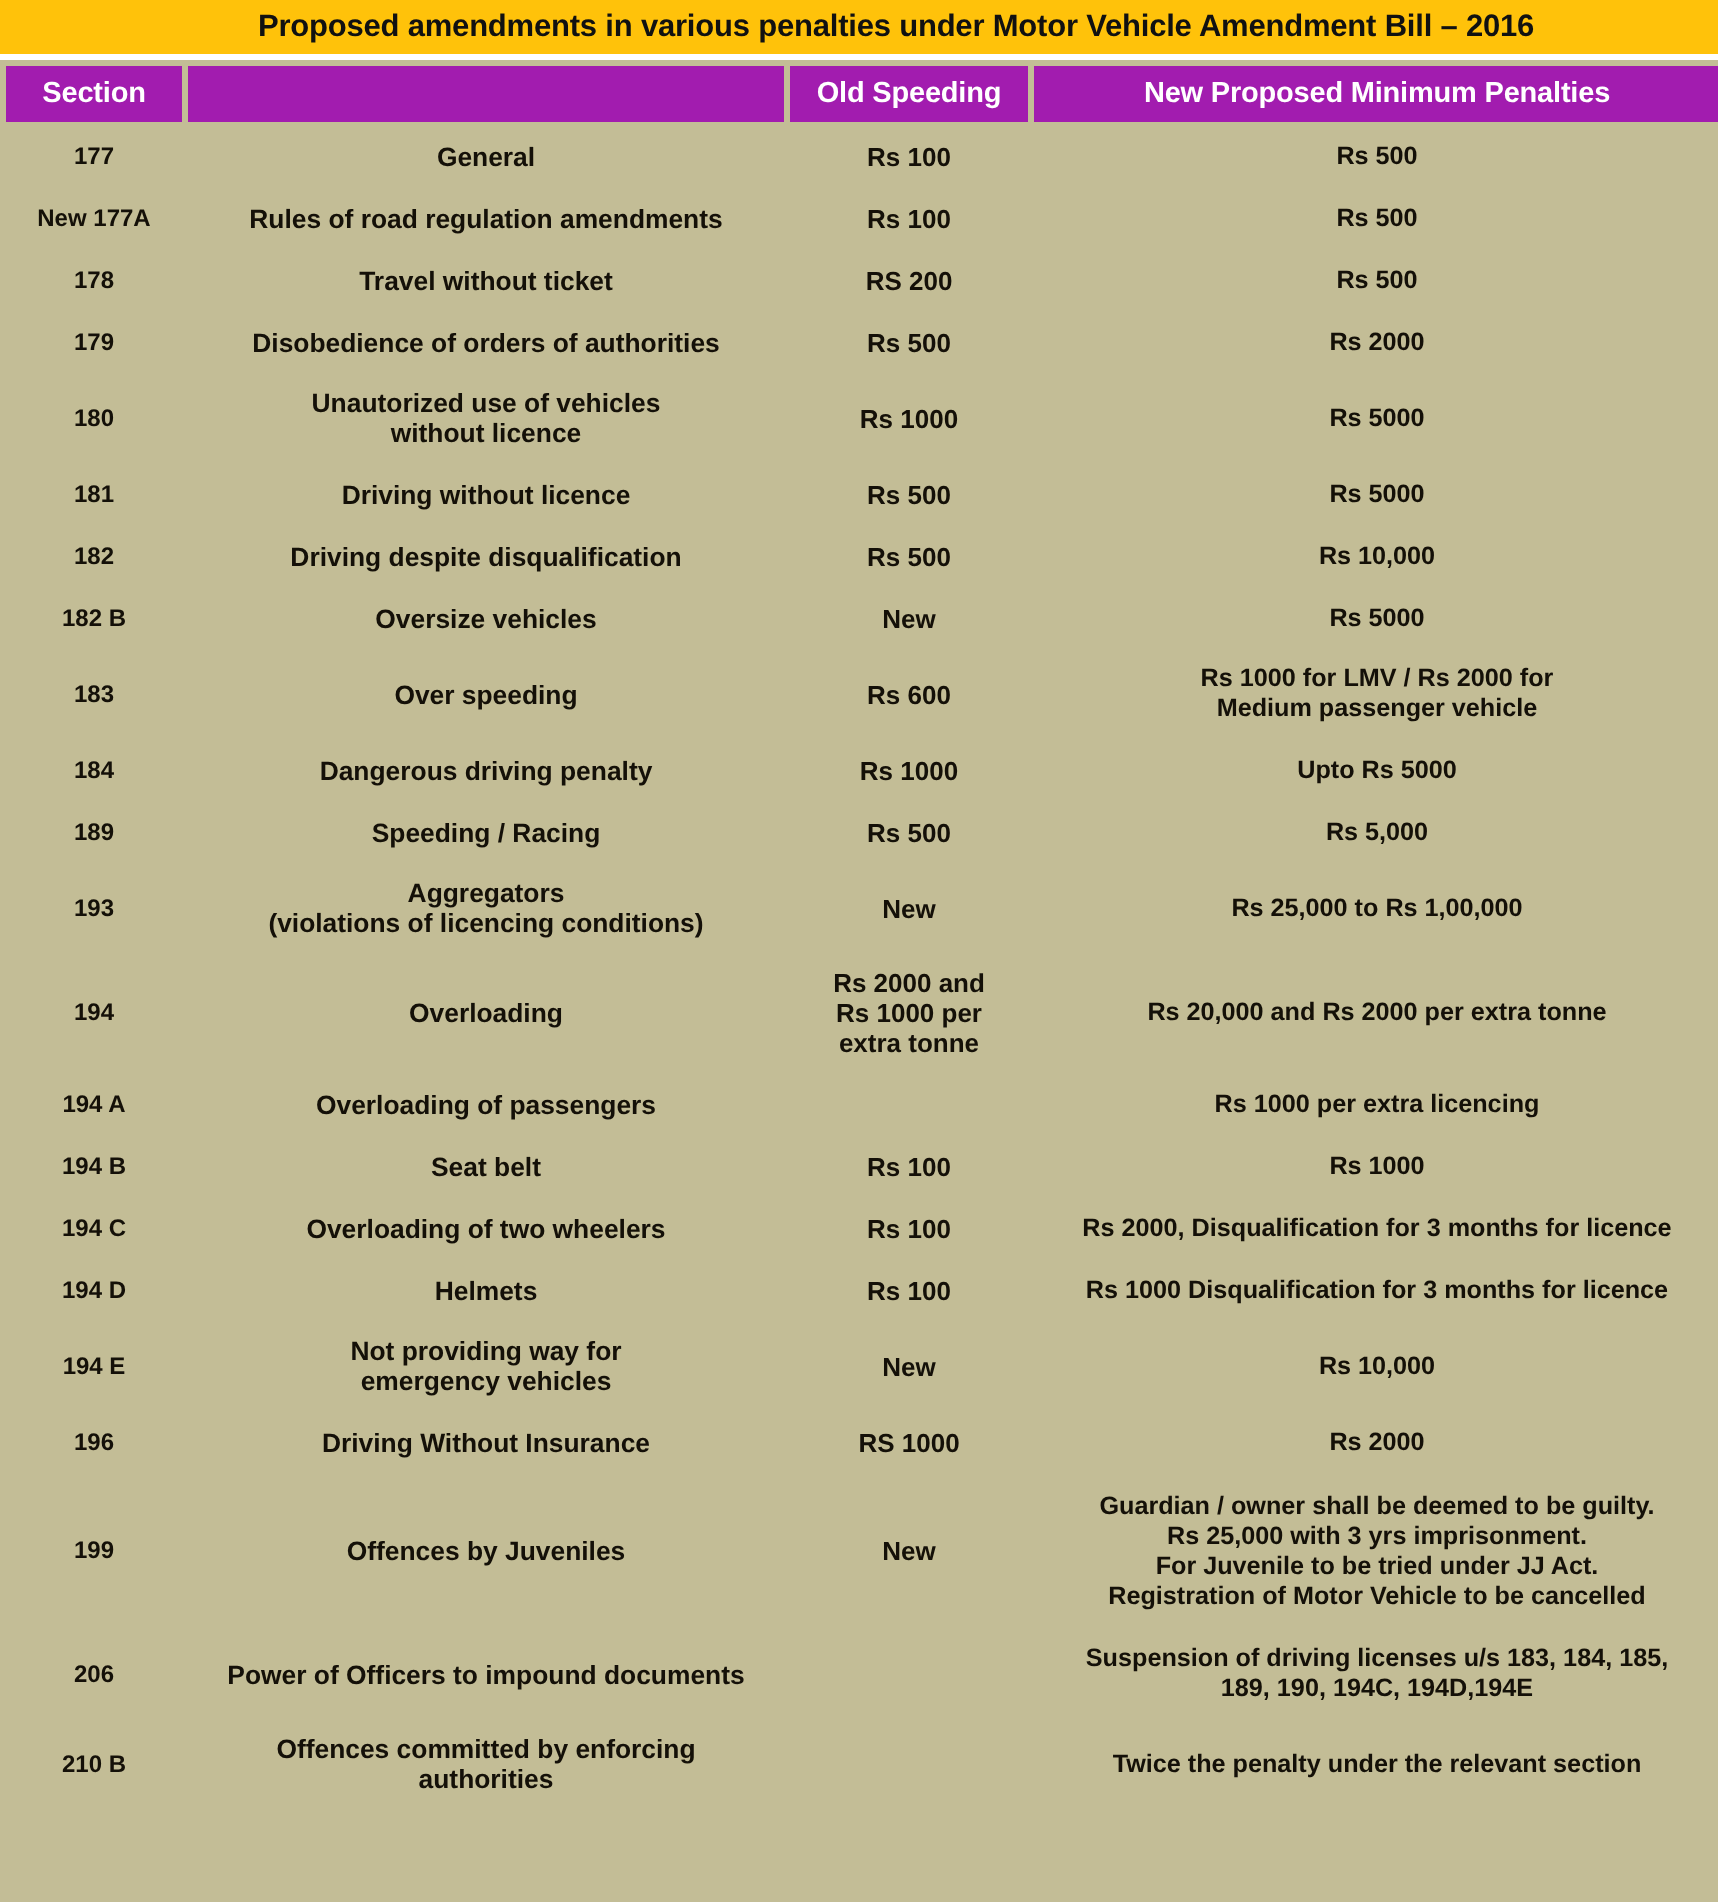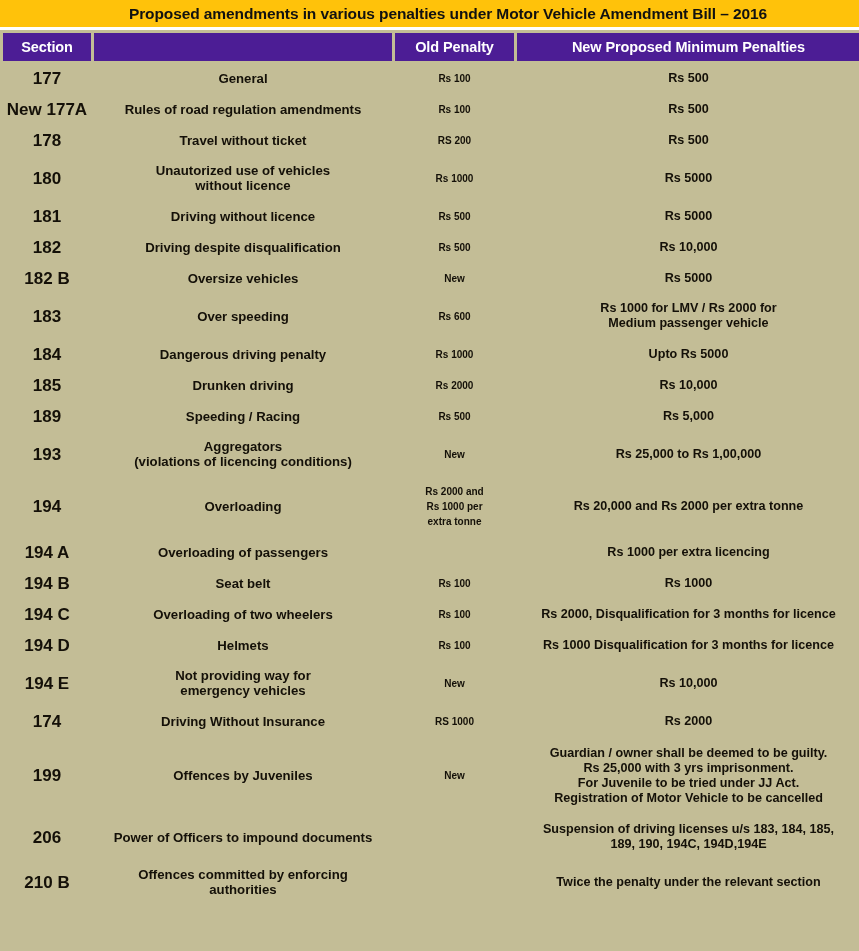--- a/index.html
+++ b/index.html
@@ -52,43 +52,43 @@
   .tbl td, .tbl th {
     padding: 0;
     margin: 0;
   }
   col.c-section { width: 88px; }
   col.c-desc    { width: 298px; }
   col.c-old     { width: 119px; }
   col.c-new     { width: 343px; }
 
   thead th {
-    background: #4c1d95;
+    background: #a21caf;
     color: #ffffff;
     font-size: 14.5px;
     font-weight: bold;
     height: 28px;
     text-align: center;
     vertical-align: middle;
     letter-spacing: -0.1px;
     white-space: nowrap;
   }
   tbody td {
     background: #c3bd96;
     color: #141008;
     font-size: 12.6px;
     font-weight: bold;
     text-align: center;
     vertical-align: middle;
     line-height: 15px;
     padding: 2px 3px;
     box-sizing: border-box;
   }
-  tbody td.sec { font-size: 17px; }
-  tbody td.old { font-size: 10px; }
+  tbody td.sec { font-size: 12px; }
+  tbody td.old { font-size: 13px; }
   tbody td.desc { font-size: 13.2px; }
   tbody td.new  { font-size: 12.6px; }
   tbody tr.r1 td { height: 28px; }
   tbody tr.r2 td { height: 42px; margin-top: 44px; }
   tbody tr.r3 td { height: 57px; }
   tbody tr.r4 td { height: 75px; }
   .nowrapline { display: block; }
 </style>
 </head>
 <body>
@@ -103,21 +103,21 @@
     <colgroup>
       <col class="c-section">
       <col class="c-desc">
       <col class="c-old">
       <col class="c-new">
     </colgroup>
     <thead>
       <tr>
         <th>Section</th>
         <th></th>
-        <th>Old Penalty</th>
+        <th>Old Speeding</th>
         <th>New Proposed Minimum Penalties</th>
       </tr>
     </thead>
     <tbody id="tbody">
         <tr class="r1">
           <td class="sec">
             <span class="nowrapline">177</span>
           </td>
           <td class="desc">
             <span class="nowrapline">General</span>
@@ -150,20 +150,34 @@
           <td class="desc">
             <span class="nowrapline">Travel without ticket</span>
           </td>
           <td class="old">
             <span class="nowrapline">RS 200</span>
           </td>
           <td class="new">
             <span class="nowrapline">Rs 500</span>
           </td>
         </tr>
+        <tr class="r1">
+          <td class="sec">
+            <span class="nowrapline">179</span>
+          </td>
+          <td class="desc">
+            <span class="nowrapline">Disobedience of orders of authorities</span>
+          </td>
+          <td class="old">
+            <span class="nowrapline">Rs 500</span>
+          </td>
+          <td class="new">
+            <span class="nowrapline">Rs 2000</span>
+          </td>
+        </tr>
         <tr class="r2">
           <td class="sec">
             <span class="nowrapline">180</span>
           </td>
           <td class="desc">
             <span class="nowrapline">Unautorized use of vehicles</span>
             <span class="nowrapline">without licence</span>
           </td>
           <td class="old">
             <span class="nowrapline">Rs 1000</span>
@@ -234,34 +248,20 @@
             <span class="nowrapline">184</span>
           </td>
           <td class="desc">
             <span class="nowrapline">Dangerous driving penalty</span>
           </td>
           <td class="old">
             <span class="nowrapline">Rs 1000</span>
           </td>
           <td class="new">
             <span class="nowrapline">Upto Rs 5000</span>
-          </td>
-        </tr>
-        <tr class="r1">
-          <td class="sec">
-            <span class="nowrapline">185</span>
-          </td>
-          <td class="desc">
-            <span class="nowrapline">Drunken driving</span>
-          </td>
-          <td class="old">
-            <span class="nowrapline">Rs 2000</span>
-          </td>
-          <td class="new">
-            <span class="nowrapline">Rs 10,000</span>
           </td>
         </tr>
         <tr class="r1">
           <td class="sec">
             <span class="nowrapline">189</span>
           </td>
           <td class="desc">
             <span class="nowrapline">Speeding / Racing</span>
           </td>
           <td class="old">
@@ -368,21 +368,21 @@
           </td>
           <td class="old">
             <span class="nowrapline">New</span>
           </td>
           <td class="new">
             <span class="nowrapline">Rs 10,000</span>
           </td>
         </tr>
         <tr class="r1">
           <td class="sec">
-            <span class="nowrapline">174</span>
+            <span class="nowrapline">196</span>
           </td>
           <td class="desc">
             <span class="nowrapline">Driving Without Insurance</span>
           </td>
           <td class="old">
             <span class="nowrapline">RS 1000</span>
           </td>
           <td class="new">
             <span class="nowrapline">Rs 2000</span>
           </td>

